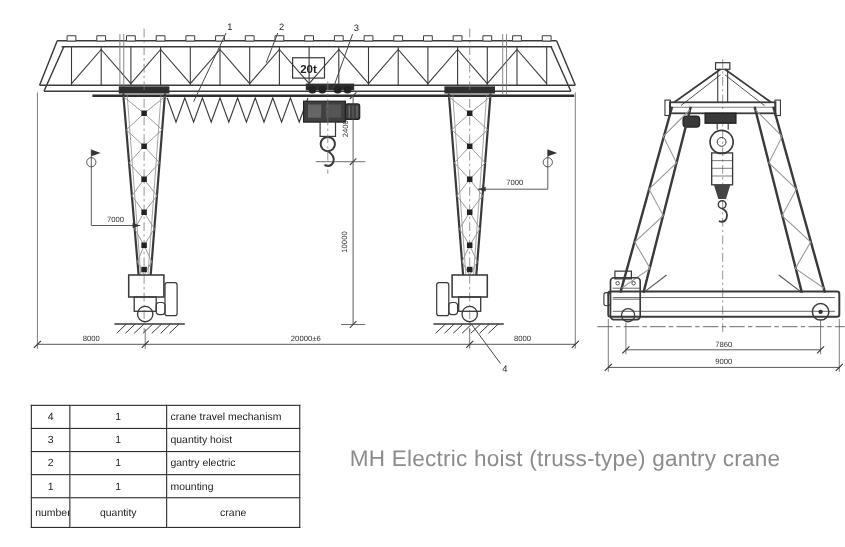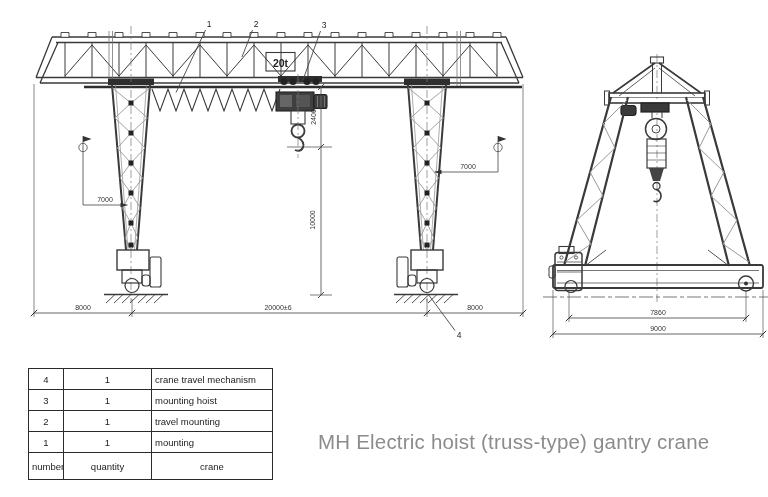--- a/index.html
+++ b/index.html
@@ -8,21 +8,21 @@
   svg text{fill:#333;font-family:"Liberation Sans",sans-serif;}
   .dim-text{font-size:7px;fill:#333;}
   .callout-text{font-size:8.5px;fill:#222;}
   .cap-text{font-size:10.5px;font-weight:bold;fill:#222;}
   .parts-table{position:absolute;left:28px;top:368px;width:244px;border-collapse:collapse;
     font-size:9.5px;color:#222;table-layout:fixed;}
   .parts-table td{border:1.1px solid #2b2b2b;text-align:center;height:20px;padding:0 3px;
     overflow:hidden;white-space:nowrap;}
   .parts-table td.name-cell{text-align:left;}
   .parts-table tr.hdr td{height:26px;margin-left:21px;}
-  .drawing-title{position:absolute;left:318px;top:430px;width:445px;font-size:20.5px;
+  .drawing-title{position:absolute;left:318px;top:406px;width:445px;font-size:20.5px;
     color:#8c8c8c;letter-spacing:0.2px;font-weight:normal;white-space:nowrap;}
 </style>
 </head>
 <body>
 
 <div id="sheet">
 
 <svg width="768" height="497" viewBox="0 0 768 497">
 
   <g stroke="#3a3a3a" fill="none" stroke-width="1.1">
@@ -230,26 +230,26 @@
       </colgroup>
   <tbody>
         <tr>
     <td>4</td>
     <td>1</td>
     <td class="name-cell">crane travel mechanism</td>
   </tr>
   <tr>
     <td>3</td>
     <td>1</td>
-    <td class="name-cell">mounting hoist</td>
+    <td class="name-cell">quantity hoist</td>
   </tr>
   <tr>
     <td>2</td>
     <td>1</td>
-    <td class="name-cell">travel mounting</td>
+    <td class="name-cell">gantry electric</td>
   </tr>
   <tr>
     <td>1</td>
     <td>1</td>
     <td class="name-cell">mounting</td>
   </tr>
   <tr class="hdr">
     <td>number</td>
     <td>quantity</td>
     <td>crane</td>

